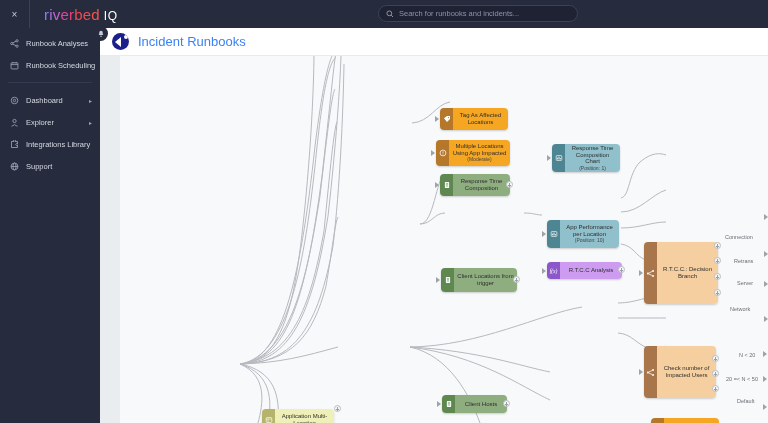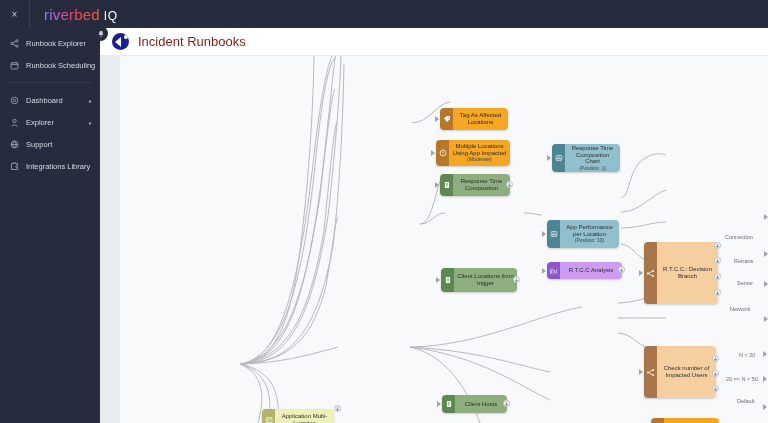--- a/index.html
+++ b/index.html
@@ -127,21 +127,21 @@
     border-bottom: 5px solid transparent;
     border-right: 6px solid #ffffff;
   }
   .page-logo::after {
     content: ""; position: absolute;
     right: 1.5px; top: 2px;
     width: 4px; height: 4px;
     background: #ffffff; border-radius: 50%;
   }
   .page-title {
-    font-size: 13px; color: #7f1d1d; font-weight: 400;
+    font-size: 13px; color: #3b82f6; font-weight: 400;
   }
 
   
   .canvas {
     position: absolute; left: 100px; top: 56px;
     width: 668px; height: 367px;
     background: #f8f9fa;
     overflow: hidden;
   }
   .canvas-gutter {
@@ -221,37 +221,44 @@
 <body>
 
 <div id="app">
 
   <div class="topbar">
     <div class="topbar-close">×</div>
     <div class="brand">
       <span class="logo-word"><span class="c1">r</span><span class="c2">i</span><span class="c3">v</span><span class="c4">e</span><span class="c5">r</span><span class="c6">b</span><span class="c6">e</span><span class="c7">d</span></span>
       <span class="iq">IQ</span>
     </div>
+    <div class="search-wrap">
+      <svg width="8" height="8" viewBox="0 0 12 12">
+        <circle cx="5" cy="5" r="3.6" fill="none" stroke="#a9aec0" stroke-width="1.2"></circle>
+        <line x1="7.7" y1="7.7" x2="10.5" y2="10.5" stroke="#a9aec0" stroke-width="1.2"></line>
+      </svg>
+      <input class="search-input" type="text" placeholder="Search for runbooks and incidents..." style="">
+    </div>
   </div>
 
   <div class="sidebar">
 
 
 
     <div class="side-item">
       <span class="side-ico">
         <svg width="9" height="9" viewBox="0 0 12 12">
             <circle cx="9.4" cy="2.4" r="1.5" fill="none" stroke="#aab0c4" stroke-width="1"></circle>
             <circle cx="9.4" cy="9.6" r="1.5" fill="none" stroke="#aab0c4" stroke-width="1"></circle>
             <circle cx="2.4" cy="6" r="1.5" fill="none" stroke="#aab0c4" stroke-width="1"></circle>
             <line x1="3.7" y1="5.2" x2="8.1" y2="3" stroke="#aab0c4" stroke-width="1"></line>
             <line x1="3.7" y1="6.8" x2="8.1" y2="9" stroke="#aab0c4" stroke-width="1"></line>
           </svg>
       </span>
-      <span>Runbook Explorer</span>
+      <span>Runbook Analyses</span>
     </div>
 
     <div class="side-item">
       <span class="side-ico">
         <svg width="9" height="9" viewBox="0 0 12 12">
             <rect x="1.4" y="2.4" width="9.2" height="8.2" rx="1" fill="none" stroke="#aab0c4" stroke-width="1"></rect>
             <line x1="1.4" y1="4.8" x2="10.6" y2="4.8" stroke="#aab0c4" stroke-width="1"></line>
             <line x1="3.8" y1="1.2" x2="3.8" y2="3.2" stroke="#aab0c4" stroke-width="1"></line>
             <line x1="8.2" y1="1.2" x2="8.2" y2="3.2" stroke="#aab0c4" stroke-width="1"></line>
           </svg>
@@ -279,35 +286,35 @@
             <path d="M2 11 q4-4 8 0" fill="none" stroke="#aab0c4" stroke-width="1"></path>
           </svg>
       </span>
       <span>Explorer</span>
       <span class="side-caret">▸</span>
     </div>
 
     <div class="side-item">
       <span class="side-ico">
         <svg width="9" height="9" viewBox="0 0 12 12">
+            <path d="M2 2 h3.2 a1.3 1.3 0 1 1 1.6 0 H10 v3.2 a1.3 1.3 0 1 0 0 1.6 V10 H2 Z" fill="none" stroke="#aab0c4" stroke-width="1"></path>
+          </svg>
+      </span>
+      <span>Integrations Library</span>
+    </div>
+
+    <div class="side-item">
+      <span class="side-ico">
+        <svg width="9" height="9" viewBox="0 0 12 12">
             <circle cx="6" cy="6" r="4.6" fill="none" stroke="#aab0c4" stroke-width="1"></circle>
             <ellipse cx="6" cy="6" rx="2.1" ry="4.6" fill="none" stroke="#aab0c4" stroke-width="1"></ellipse>
             <line x1="1.4" y1="6" x2="10.6" y2="6" stroke="#aab0c4" stroke-width="1"></line>
           </svg>
       </span>
       <span>Support</span>
-    </div>
-
-    <div class="side-item">
-      <span class="side-ico">
-        <svg width="9" height="9" viewBox="0 0 12 12">
-            <path d="M2 2 h3.2 a1.3 1.3 0 1 1 1.6 0 H10 v3.2 a1.3 1.3 0 1 0 0 1.6 V10 H2 Z" fill="none" stroke="#aab0c4" stroke-width="1"></path>
-          </svg>
-      </span>
-      <span>Integrations Library</span>
     </div>
   </div>
 
   <div class="notif-badge">
     <svg width="8" height="8" viewBox="0 0 12 12">
         <path d="M6 1.2 a2.6 2.6 0 0 1 2.6 2.6 v2.2 l1 1.4 H2.4 l1-1.4 V3.8 A2.6 2.6 0 0 1 6 1.2z" fill="#c9ccd8"></path>
         <circle cx="6" cy="9.4" r="1.1" fill="#c9ccd8"></circle>
       </svg>
   </div>
 

